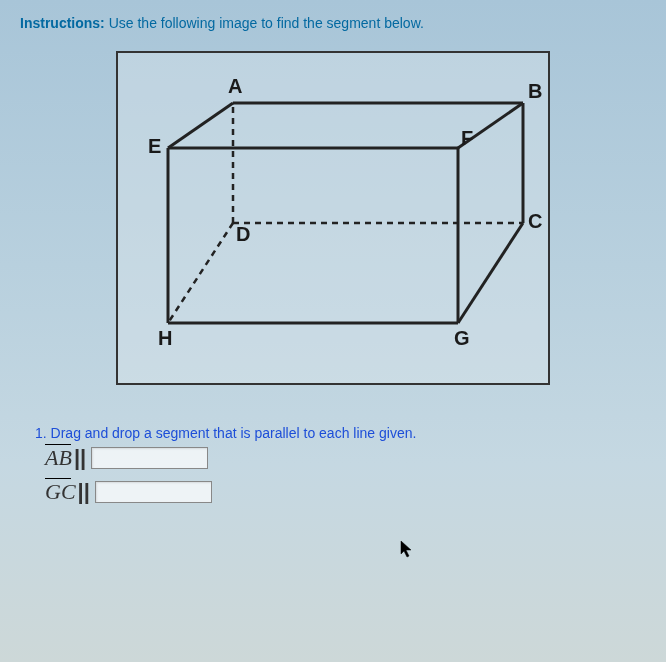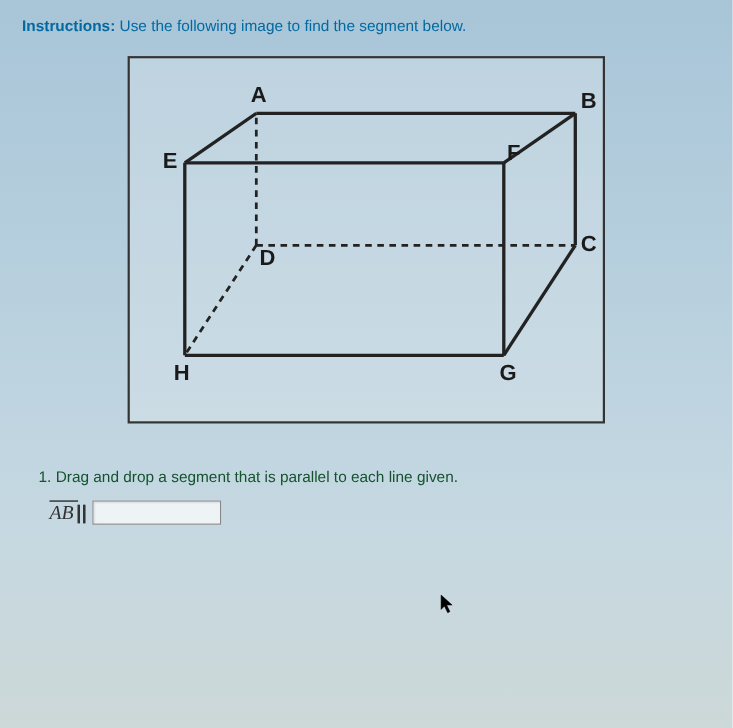--- a/index.html
+++ b/index.html
@@ -33,36 +33,36 @@
       height: 100%;
     }
     .vertex-label {
       font-family: Arial, sans-serif;
       font-size: 20px;
       font-weight: bold;
       fill: #1a1a1a;
     }
     .question-text {
       font-size: 14px;
-      color: #14532d;
-      margin-bottom: 14px;
+      color: #1d4ed8;
+      margin-bottom: 4px;
       margin-left: 15px;
     }
     .answer-rows {
       margin-left: 25px;
     }
     .answer-row {
       display: flex;
       align-items: center;
       margin-bottom: 8px;
     }
     .segment-label {
       font-family: 'Times New Roman', serif;
       font-style: italic;
-      font-size: 18px;
+      font-size: 22px;
       position: relative;
       display: inline-block;
       min-width: 30px;
       text-align: center;
     }
     .segment-label::before {
       content: '';
       position: absolute;
       top: -1px;
       left: 0;
@@ -139,20 +139,26 @@
 <div class="answer-rows">
 
   <div class="answer-row">
     <span class="segment-label">
       <span>AB</span><span class="parallel-sym">||</span>
     </span>
     <div class="drop-field"></div>
   </div>
 
 
+  <div class="answer-row">
+    <span class="segment-label">
+      <span>GC</span><span class="parallel-sym">||</span>
+    </span>
+    <div class="drop-field"></div>
+  </div>
 
 
 </div>
 
 <div class="cursor">
   <svg width="14" height="18" viewBox="0 0 14 18">
     <path d="M1 1 L1 14 L4 11 L7 17 L9 16 L6 10 L11 10 Z" fill="#000" stroke="#000" stroke-width="0.5"></path>
   </svg>
 </div>
 

